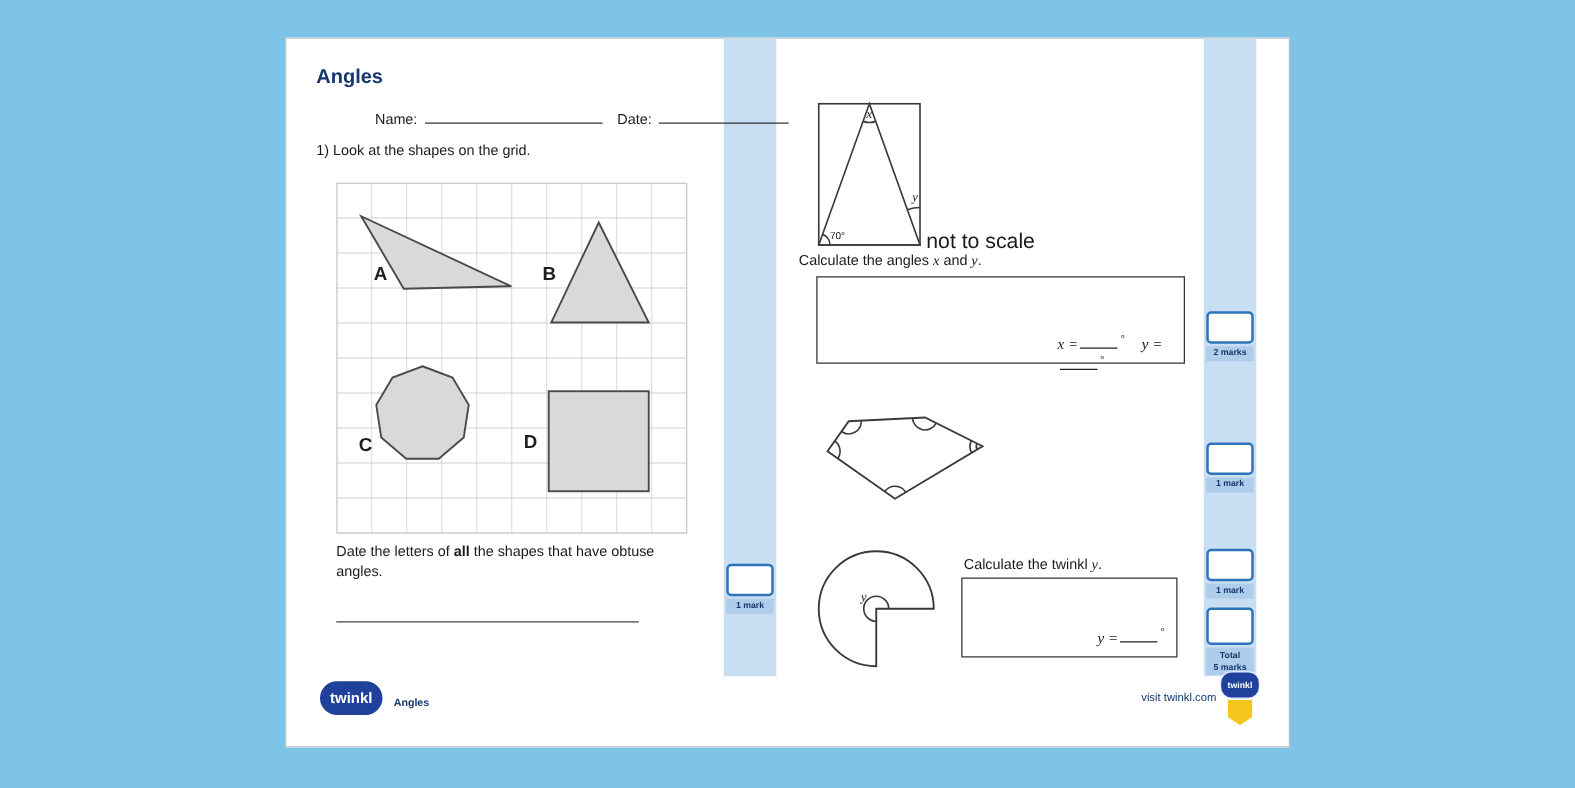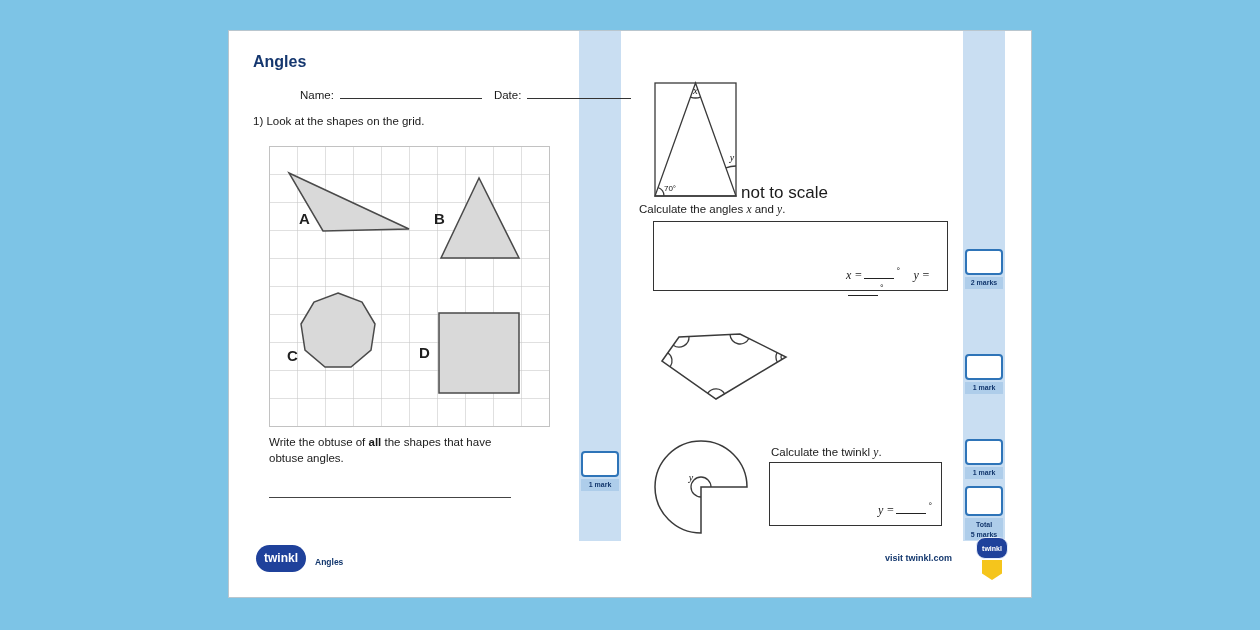--- a/index.html
+++ b/index.html
@@ -69,21 +69,21 @@
   .m3-box{left:736px;top:323px;}
   .m3-label{left:736px;top:351px;}
   .m4-box{left:736px;top:408px;}
   .m4-label{left:736px;top:436px;}
   .total-box{left:736px;top:455px;height:30px;}
   .total-label{left:736px;top:487px;height:22px;line-height:10px;padding-top:2px;}
 
   .logo{position:absolute;left:27px;top:514px;width:50px;height:27px;background:#1f419b;
         border-radius:14px;color:#fff;font-weight:bold;font-size:12px;text-align:center;line-height:27px;}
   .subject{position:absolute;left:86px;top:526px;font-size:8.5px;font-weight:bold;color:#14386e;}
-  .visit{position:absolute;left:656px;top:522px;font-size:9px;font-weight:bold;color:#14386e;}
+  .visit{position:absolute;left:684px;top:522px;font-size:9px;font-weight:normal;color:#14386e;}
   .badge{position:absolute;left:747px;top:506px;width:32px;height:52px;}
   .badge-cloud{width:32px;height:22px;background:#1f419b;border-radius:9px;color:#fff;
                font-size:7px;font-weight:bold;text-align:center;line-height:22px;border:1px solid #e6eefc;}
   .badge-ribbon{width:20px;height:20px;background:#f5c51c;margin:1px auto 0;
                 clip-path:polygon(0 0,100% 0,100% 68%,50% 100%,0 68%);}
   .b{font-weight:bold;}
 </style>
 </head>
 <body>
 
@@ -109,21 +109,21 @@
     <polygon class="shape" points="20,27 140,83 54,85"></polygon>
     <polygon class="shape" points="210,32 172,112 250,112"></polygon>
     <polygon class="shape" points="69,147 93,156 106,178 102,204 82,221 56,221 36,204 32,178 45,156"></polygon>
     <rect class="shape" x="170" y="167" width="80" height="80"></rect>
     <text class="glabel" x="30" y="78">A</text>
     <text class="glabel" x="165" y="78">B</text>
     <text class="glabel" x="18" y="215">C</text>
     <text class="glabel" x="150" y="212">D</text>
   </svg>
 
-  <div class="instruction"><span>Write the obtuse of </span><span class="b">all</span><span> the shapes that have obtuse angles.</span></div>
+  <div class="instruction"><span>Date the letters of </span><span class="b">all</span><span> the shapes that have obtuse angles.</span></div>
   <div class="ansline"></div>
 
   <div class="markbox mid-markbox"></div>
   <div class="marklabel mid-marklabel">1 mark</div>
 
 
   <svg class="q2-figure" width="115" height="122" viewBox="0 0 115 122">
     <rect class="figline" x="2" y="2" width="81" height="113"></rect>
     <polygon class="figline" points="42.5,2 2,115 83,115"></polygon>
     <path class="figline" d="M37.4 16.1 A15 15 0 0 0 47.6 16.1"></path>

